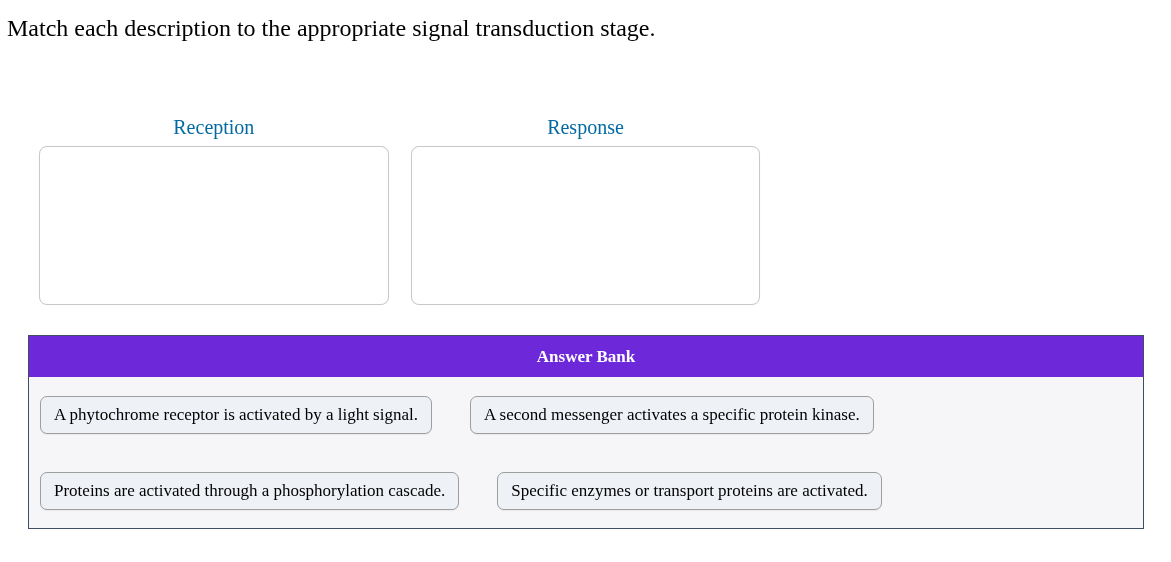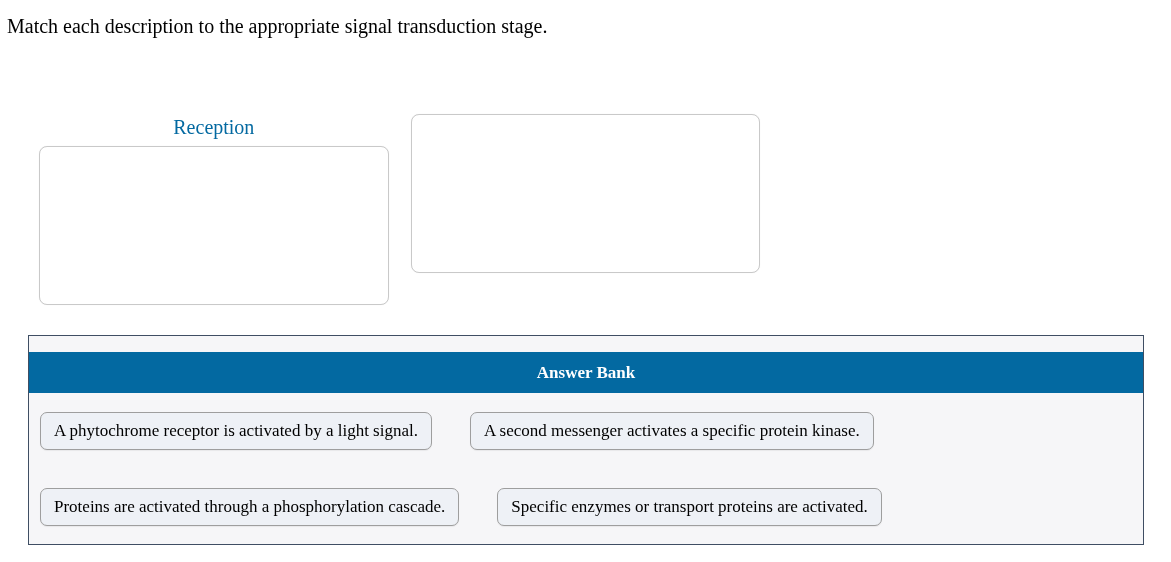--- a/index.html
+++ b/index.html
@@ -9,21 +9,21 @@
     background: #ffffff;
     font-family: "Liberation Serif", "DejaVu Serif", serif;
     color: #000000;
     position: relative;
     overflow: hidden;
   }
   .prompt {
     position: absolute;
     left: 7px;
     top: 15px;
-    font-size: 20px;
+    font-size: 24px;
     color: #000000;
   }
   .columns {
     position: absolute;
     left: 39px;
     top: 114px;
     width: 1093px;
     display: grid;
     grid-template-columns: 1fr 1fr 1fr;
     column-gap: 22px;
@@ -44,28 +44,27 @@
   }
   .answer-bank {
     position: absolute;
     left: 28px;
     top: 335px;
     width: 1116px;
     border: 1px solid #3f4e63;
     background: #f6f6f8;
   }
   .bank-header {
-    background: #0369a1;
+    background: #6d28d9;
     color: #ffffff;
     height: 41px;
     line-height: 41px;
     text-align: center;
     font-size: 17px;
     font-weight: bold;
-    margin-top: 16px;
   }
   .bank-body {
     padding: 19px 11px 18px 11px;
     display: flex;
     flex-wrap: wrap;
     column-gap: 38px;
     row-gap: 38px;
     align-items: flex-start;
   }
   .bank-item {
@@ -85,20 +84,21 @@
 <body>
 
 <div class="prompt">Match each description to the appropriate signal transduction stage.</div>
 
 <div class="columns">
   <div class="col">
     <div class="col-label">Reception</div>
     <div class="drop-zone"></div>
   </div>
   <div class="col">
+    <div class="col-label">Response</div>
     <div class="drop-zone"></div>
   </div>
 </div>
 
 <div class="answer-bank">
   <div class="bank-header">Answer Bank</div>
   <div class="bank-body">
     <div class="bank-item">A phytochrome receptor is activated by a light signal.</div>
     <div class="bank-item">A second messenger activates a specific protein kinase.</div>
     <div class="bank-item">Proteins are activated through a phosphorylation cascade.</div>

